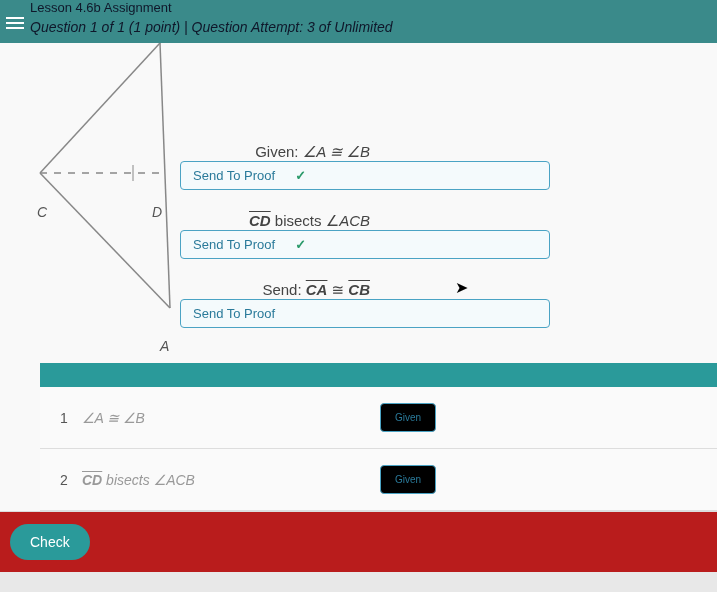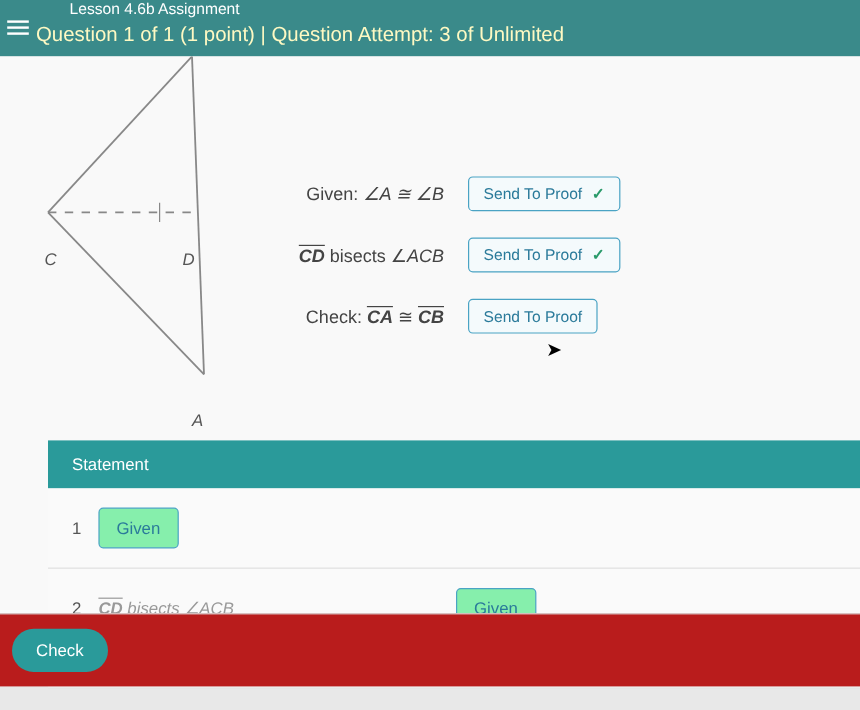--- a/index.html
+++ b/index.html
@@ -18,22 +18,22 @@
     position: relative;
   }
   .hamburger {
     position: absolute;
     left: 6px;
     top: 14px;
     width: 18px;
     cursor: pointer;
   }
   .hamburger div { height: 2px; background: #fff; margin: 3px 0; }
-  .lesson-title { font-size: 13px; color: #ffffff; padding-top: 0; margin-left: 28px; }
-  .question-line { font-size: 17px; color: #fef9c3; margin-top: 4px; }
+  .lesson-title { font-size: 13px; color: #0f172a; padding-top: 0; }
+  .question-line { font-size: 14px; color: #0f172a; margin-top: 4px; font-style: italic; }
   .content {
     background: #f9f9f9;
     position: relative;
     padding: 0;
     height: 480px;
   }
   .diagram-wrap {
     position: relative;
     height: 270px;
   }
@@ -51,22 +51,22 @@
     color: #555;
   }
   .givens {
     position: absolute;
     left: 180px;
     top: 100px;
     width: 370px;
   }
   .given-row {
     display: flex;
-    align-items: center;
     margin-bottom: 22px;
+    flex-direction: column;
   }
   .given-text {
     width: 210px;
     font-size: 15px;
     color: #444;
     text-align: right;
     padding-right: 20px;
   }
   .segment-bar {
     text-decoration: overline;
@@ -77,21 +77,21 @@
   .send-btn {
     border: 1px solid #4aa3c4;
     background: #f4fafc;
     color: #2a7a9a;
     padding: 6px 12px;
     font-size: 13px;
     border-radius: 4px;
     cursor: pointer;
     display: inline-flex;
     align-items: center;
-    gap: 8px;
+    gap: 20px;
   }
   .check-icon {
     color: #2a9a6a;
     font-weight: bold;
   }
   .proof-table {
     margin-left: 40px;
     margin-top: 50px;
   }
   .table-header {
@@ -118,24 +118,24 @@
   .row-statement {
     width: 298px;
     font-size: 14px;
     color: #999;
     font-style: italic;
   }
   .row-reason { flex: 1; }
   .reason-box {
     display: inline-block;
     border: 1px solid #4aa3c4;
-    background: #86efac;
+    background: #000000;
     color: #2a7a9a;
     padding: 8px 14px;
-    font-size: 14px;
+    font-size: 10px;
     border-radius: 4px;
     cursor: pointer;
   }
   .placeholder-box {
     display: inline-block;
     border: 1px dashed #4aa3c4;
     background: #fff;
     color: #2a7a9a;
     padding: 6px 14px;
     font-size: 13px;
@@ -223,38 +223,38 @@
         <div class="given-text">
           <span><span class="segment-bar">CD</span>  bisects  ∠<i>ACB</i></span>
         </div>
         <button class="send-btn">
           <span>Send To Proof</span>
           <span class="check-icon">✓</span>
         </button>
       </div>
       <div class="given-row">
         <div class="given-text">
-          <span>Check:</span>
+          <span>Send:</span>
           <span><span class="segment-bar">CA</span> ≅ <span class="segment-bar">CB</span></span>
         </div>
         <button class="send-btn">
           <span>Send To Proof</span>
         </button>
       </div>
     </div>
     <div class="cursor-arrow">➤</div>
   </div>
 
   <div class="proof-table">
     <div class="table-header">
-      <div class="col-statement">Statement</div>
     </div>
 
     <div class="table-row">
       <div class="row-num">1</div>
+      <div class="row-statement">∠<i>A</i> ≅ ∠<i>B</i></div>
       <div class="row-reason">
         <span class="reason-box">Given</span>
       </div>
     </div>
 
     <div class="table-row">
       <div class="row-num">2</div>
       <div class="row-statement"><span class="segment-bar">CD</span> bisects ∠<i>ACB</i></div>
       <div class="row-reason">
         <span class="reason-box">Given</span>

